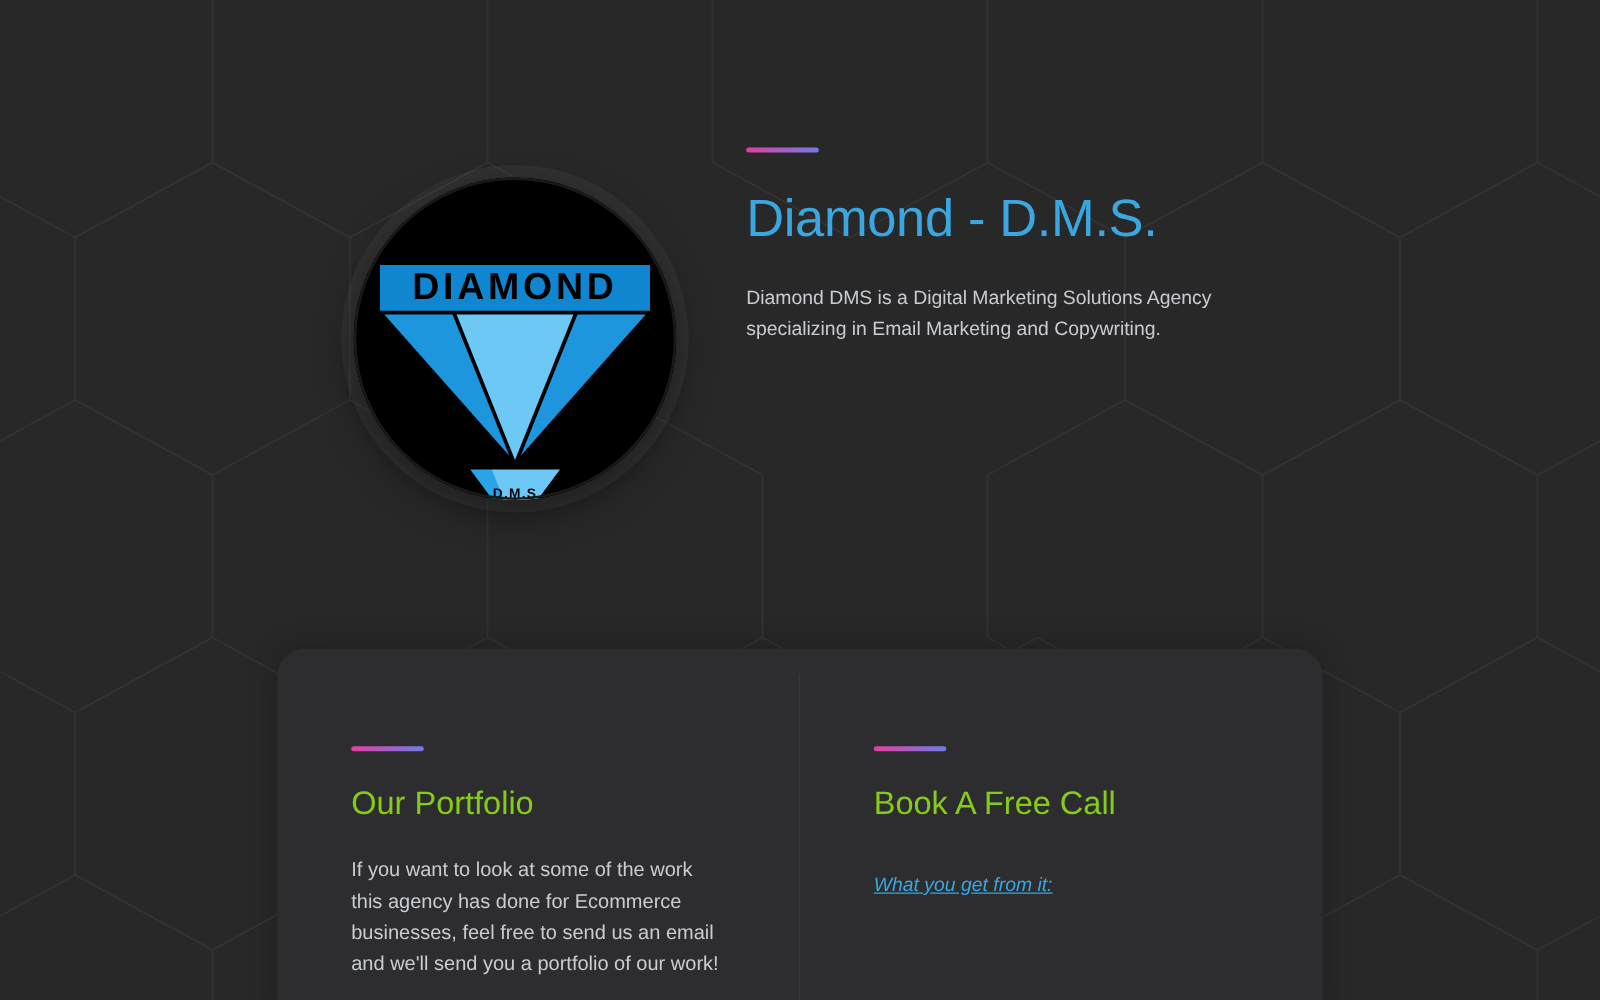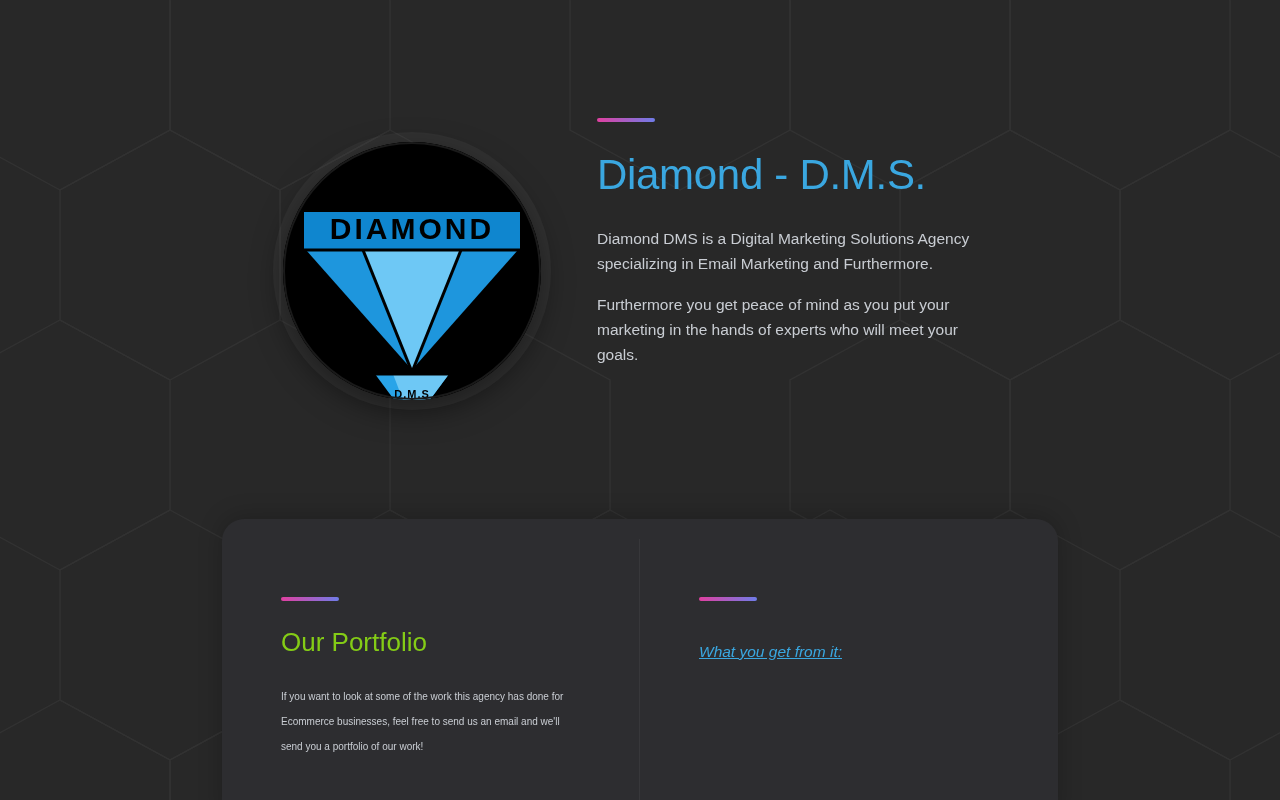--- a/index.html
+++ b/index.html
@@ -111,21 +111,21 @@
   .col.left { left: 59px; }
   .col.right { left: 477px; }
   .col .accent-bar { width: 58px; margin-bottom: 26px; }
   h2.col-title {
     font-size: 26px;
     font-weight: 400;
     color: #84cc16;
     margin-bottom: 26px;
     white-space: nowrap;
   }
-  .col p.body { font-size: 10px; line-height: 25px; color: #c9cdd3; max-width: 295px; }
+  .col p.body { font-size: 16px; line-height: 25px; color: #c9cdd3; max-width: 295px; }
   .italic-link {
     font-style: italic;
     color: #3aa7e0;
     text-decoration: underline;
     font-size: 15.5px;
     line-height: 25px;
     display: inline-block;
     margin-top: 12px;
   }
 </style>
@@ -197,35 +197,35 @@
         <g fill="#000000" font-family="Liberation Sans, sans-serif" font-size="11" font-weight="700" letter-spacing="1">
           <text x="129" y="256" text-anchor="middle">D.M.S</text>
         </g>
         <circle cx="129" cy="129" r="128" fill="none" stroke="#1a1a1a" stroke-width="2"></circle>
       </svg>
     </div>
 
     <div class="hero-text">
       <div class="accent-bar"></div>
       <h1 class="hero-title"><span class="t1">Diamond - </span><span class="t2">D.M.S.</span></h1>
-      <p class="body">Diamond DMS is a Digital Marketing Solutions Agency specializing in Email Marketing and Furthermore.</p>
-      <p class="body">Furthermore you get peace of mind as you put your marketing in the hands of experts who will meet your goals.</p>
+      <p class="body">Diamond DMS is a Digital Marketing Solutions Agency specializing in Email Marketing and Copywriting.</p>
     </div>
   </section>
 
   <section class="panel">
     <div class="panel-inner">
       <div class="divider"></div>
 
       <div class="col left">
         <div class="accent-bar"></div>
         <h2 class="col-title">Our Portfolio</h2>
         <p class="body">If you want to look at some of the work this agency has done for Ecommerce businesses, feel free to send us an email and we'll send you a portfolio of our work!</p>
       </div>
 
       <div class="col right">
         <div class="accent-bar"></div>
+        <h2 class="col-title">Book A Free Call</h2>
         <a href="#" class="italic-link">What you get from it:</a>
       </div>
     </div>
   </section>
 
 </div>
 
 </body></html>

